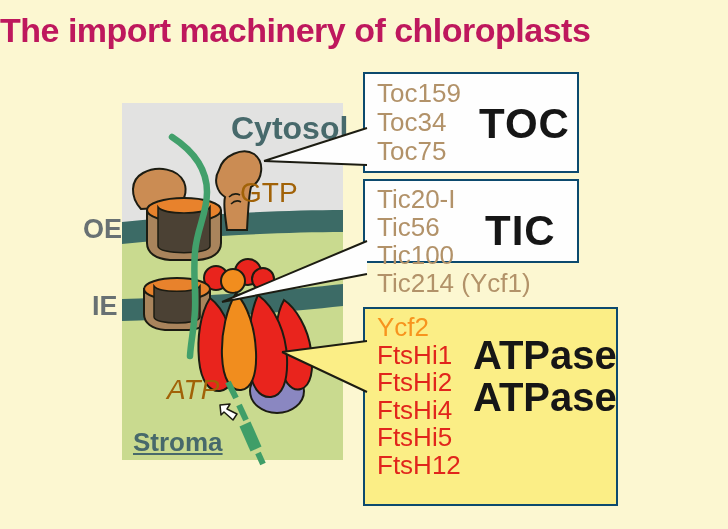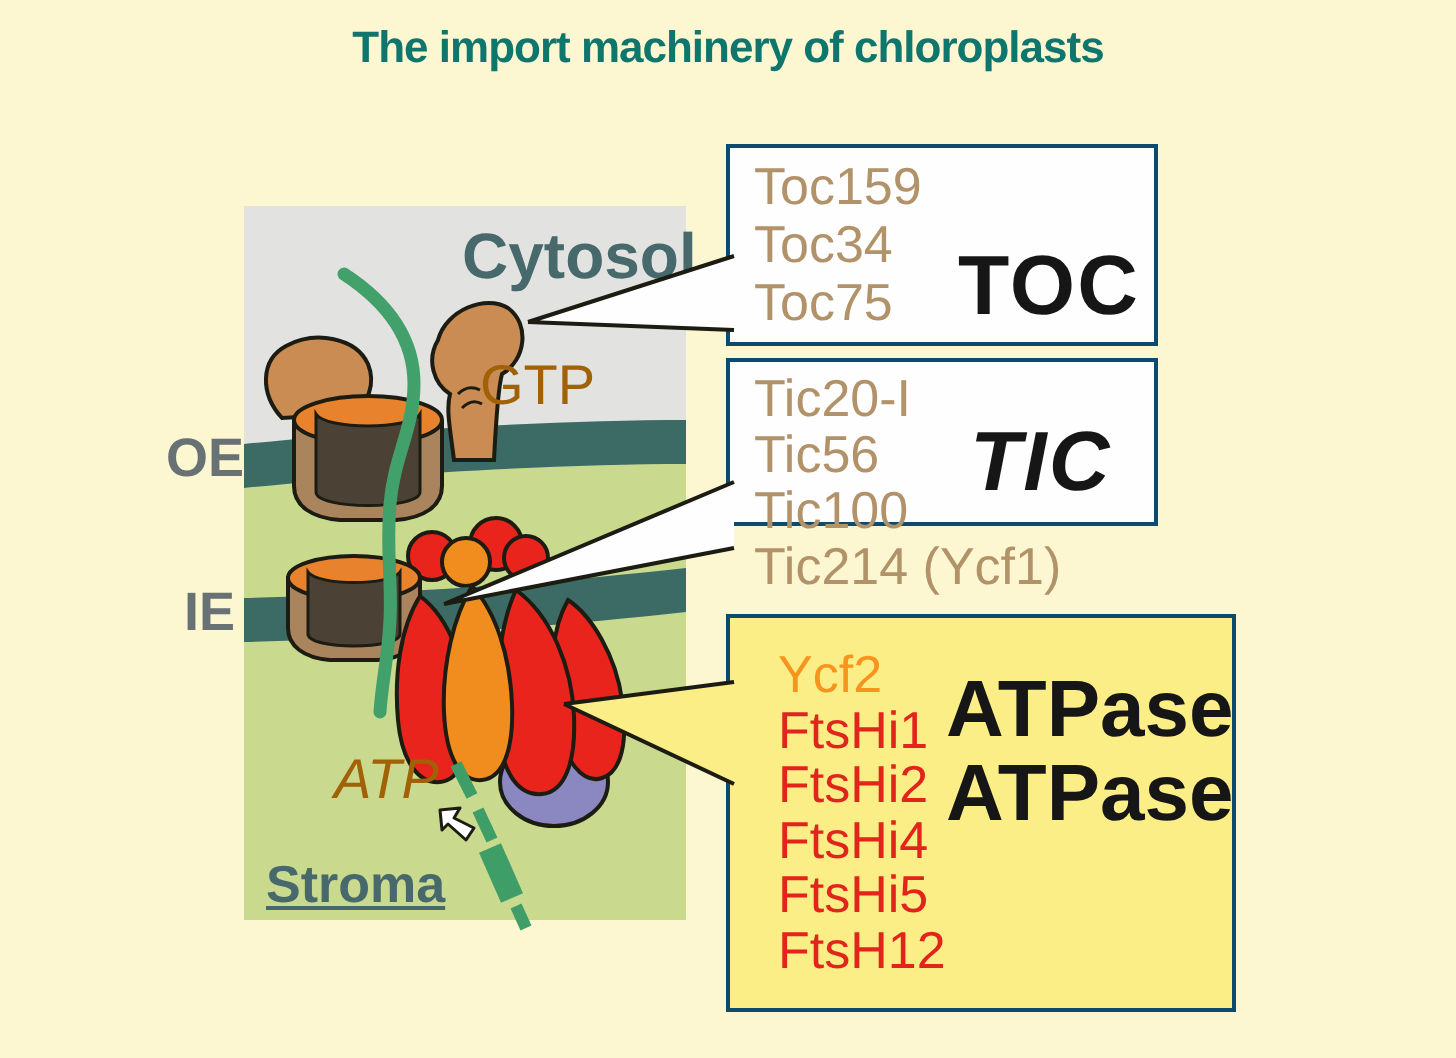--- a/index.html
+++ b/index.html
@@ -3,42 +3,42 @@
 <meta charset="utf-8">
 <style>
   html,body{margin:0;padding:0;}
   body{
     width:728px;height:529px;position:relative;overflow:hidden;
     background:#fcf7d1;
     font-family:"Liberation Sans", sans-serif;
   }
   .abs{position:absolute;}
   #title{
-    left:0;top:11px;width:728px;text-align:center;
-    font-size:22px;font-weight:bold;color:#0f766e;letter-spacing:-0.5px;
+    left:0;top:11px;width:728px;text-align:left;
+    font-size:34px;font-weight:bold;color:#be185d;letter-spacing:-0.5px;
   }
   svg.layer{position:absolute;left:0;top:0;width:728px;height:529px;pointer-events:none;}
   #diagram-svg{z-index:1;}
   #callout-svg{z-index:3;}
   .dia-label{z-index:2;color:#47696b;font-weight:bold;}
   .mem-label{z-index:2;color:#687173;font-weight:bold;font-size:27px;text-align:center;}
   .chem-label{z-index:2;color:#a16207;font-size:28px;}
   .box{
     position:absolute;z-index:2;box-sizing:border-box;
     background:#fefefe;border:2px solid #0c4a6e;
   }
   #toc-box{left:363px;top:72px;width:216px;height:101px;}
   #tic-box{left:363px;top:179px;width:216px;height:84px;}
   #motor-box{left:363px;top:307px;width:255px;height:199px;background:#fbee86;}
   .list{position:absolute;left:12px;top:4px;color:#b29269;font-size:26px;line-height:28px;white-space:nowrap;}
   #toc-box .list{line-height:29px;top:5px;}
   .bigname{position:absolute;font-weight:bold;color:#161616;font-size:42px;line-height:42px;letter-spacing:1px;}
-  #toc-big{left:114px;top:29px;margin-top:19px;}
-  #tic-big{left:120px;top:29px;font-style:italic;}
-  #motor-list{line-height:27.5px;top:15px;margin-left:12px;}
+  #toc-big{left:114px;top:29px;}
+  #tic-big{left:120px;top:29px;}
+  #motor-list{line-height:27.5px;top:5px;}
   .c-ycf2{color:#f7941e;}
   .c-ftshi{color:#e1251c;}
   .c-nadmdh{color:#8d8bac;}
   #motor-big{position:absolute;left:108px;top:25px;font-weight:bold;color:#161616;font-size:40px;line-height:42px;letter-spacing:0;}
 </style>
 </head>
 <body>
 
 <div id="title" class="abs">The import machinery of chloroplasts</div>
 

